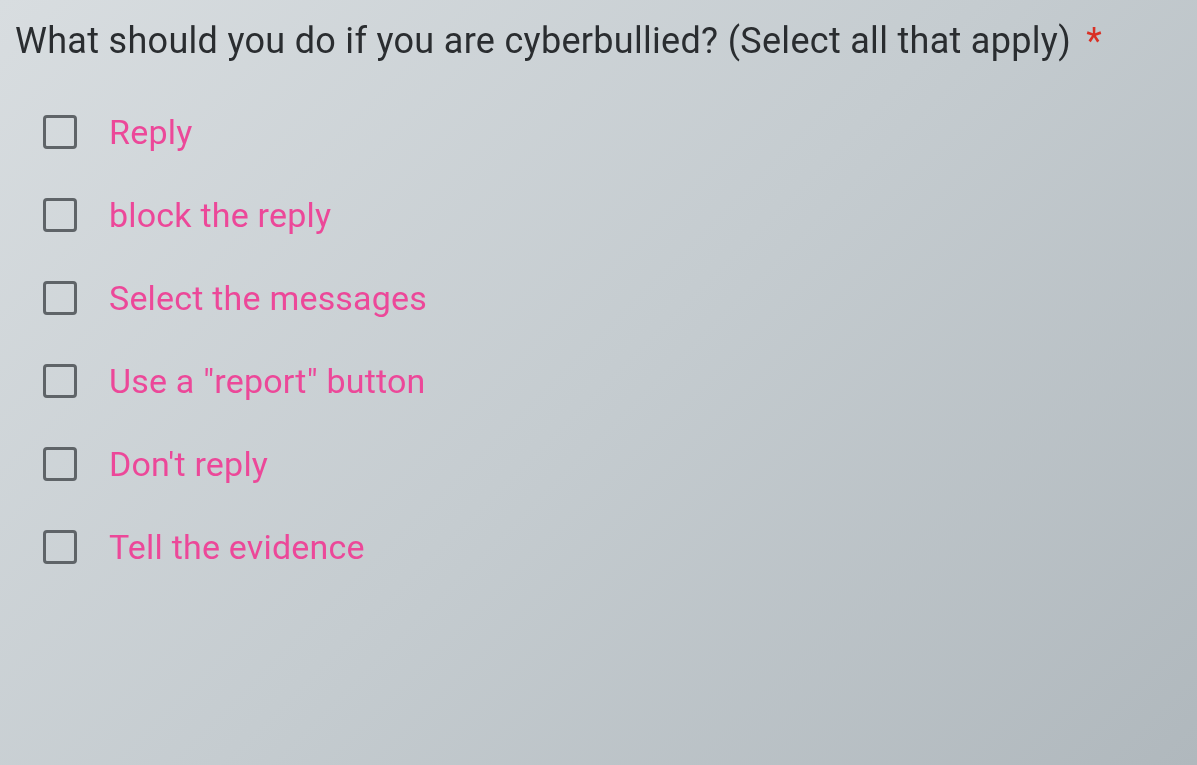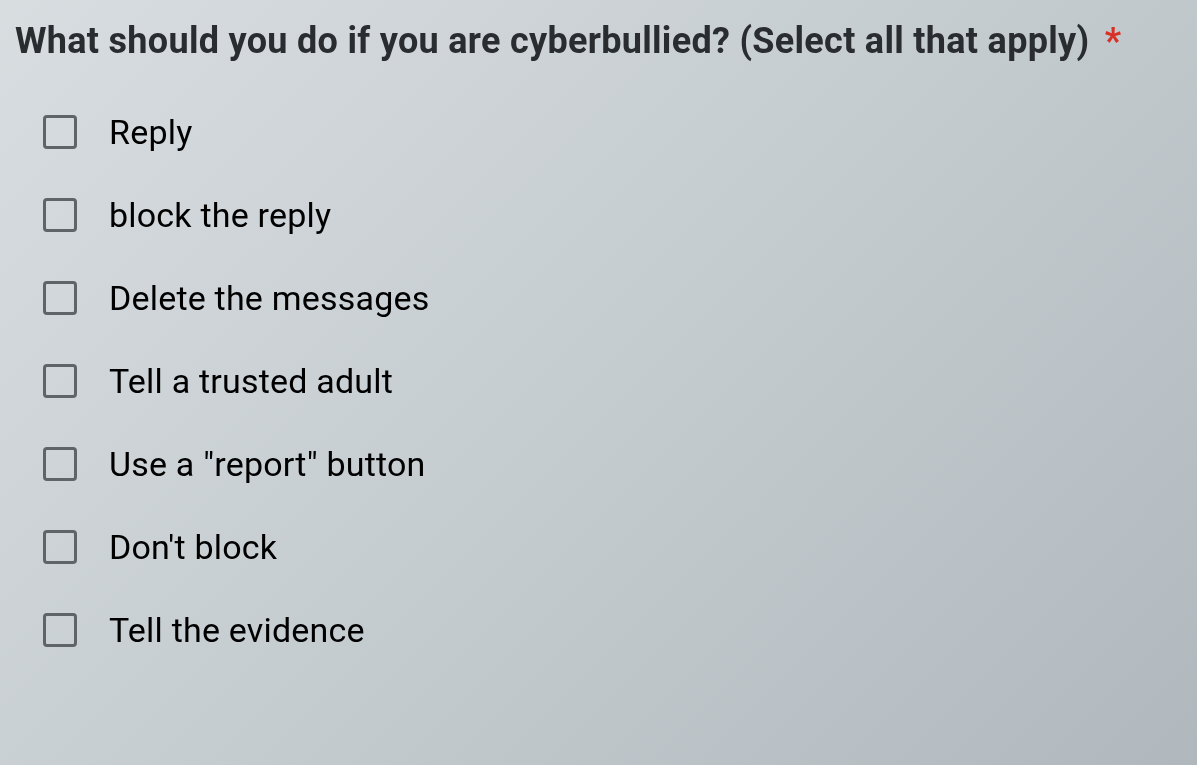--- a/index.html
+++ b/index.html
@@ -11,21 +11,21 @@
       width: 1197px;
       height: 765px;
       font-family: 'Roboto', 'Arial', sans-serif;
       background: linear-gradient(135deg, #d8dde0 0%, #c5ccd0 50%, #b0b8bd 100%);
       padding: 20px 15px;
       overflow: hidden;
     }
     .question-text {
       font-size: 36px;
       color: #2a2d30;
-      font-weight: 700;
+      font-weight: 400;
       margin-bottom: 50px;
       letter-spacing: 0.3px;
     }
     .required-star {
       color: #d93025;
       margin-left: 6px;
     }
     .options-list {
       display: flex;
       flex-direction: column;
@@ -41,21 +41,21 @@
     .checkbox {
       width: 34px;
       height: 34px;
       border: 3px solid #5f6468;
       border-radius: 4px;
       background: transparent;
       flex-shrink: 0;
     }
     .option-label {
       font-size: 34px;
-      color: #000000;
+      color: #ec4899;
       font-weight: 400;
       letter-spacing: 0.2px;
     }
   </style>
 </head>
 <body>
 
 <div class="question-text">
   <span>What should you do if you are cyberbullied? (Select all that apply)</span>
   <span class="required-star">*</span>
@@ -65,31 +65,27 @@
   <div class="option-row">
     <div class="checkbox"></div>
     <span class="option-label">Reply</span>
   </div>
   <div class="option-row">
     <div class="checkbox"></div>
     <span class="option-label">block the reply</span>
   </div>
   <div class="option-row">
     <div class="checkbox"></div>
-    <span class="option-label">Delete the messages</span>
-  </div>
-  <div class="option-row">
-    <div class="checkbox"></div>
-    <span class="option-label">Tell a trusted adult</span>
+    <span class="option-label">Select the messages</span>
   </div>
   <div class="option-row">
     <div class="checkbox"></div>
     <span class="option-label">Use a "report" button</span>
   </div>
   <div class="option-row">
     <div class="checkbox"></div>
-    <span class="option-label">Don't block</span>
+    <span class="option-label">Don't reply</span>
   </div>
   <div class="option-row">
     <div class="checkbox"></div>
     <span class="option-label">Tell the evidence</span>
   </div>
 </div>
 
 </body></html>

